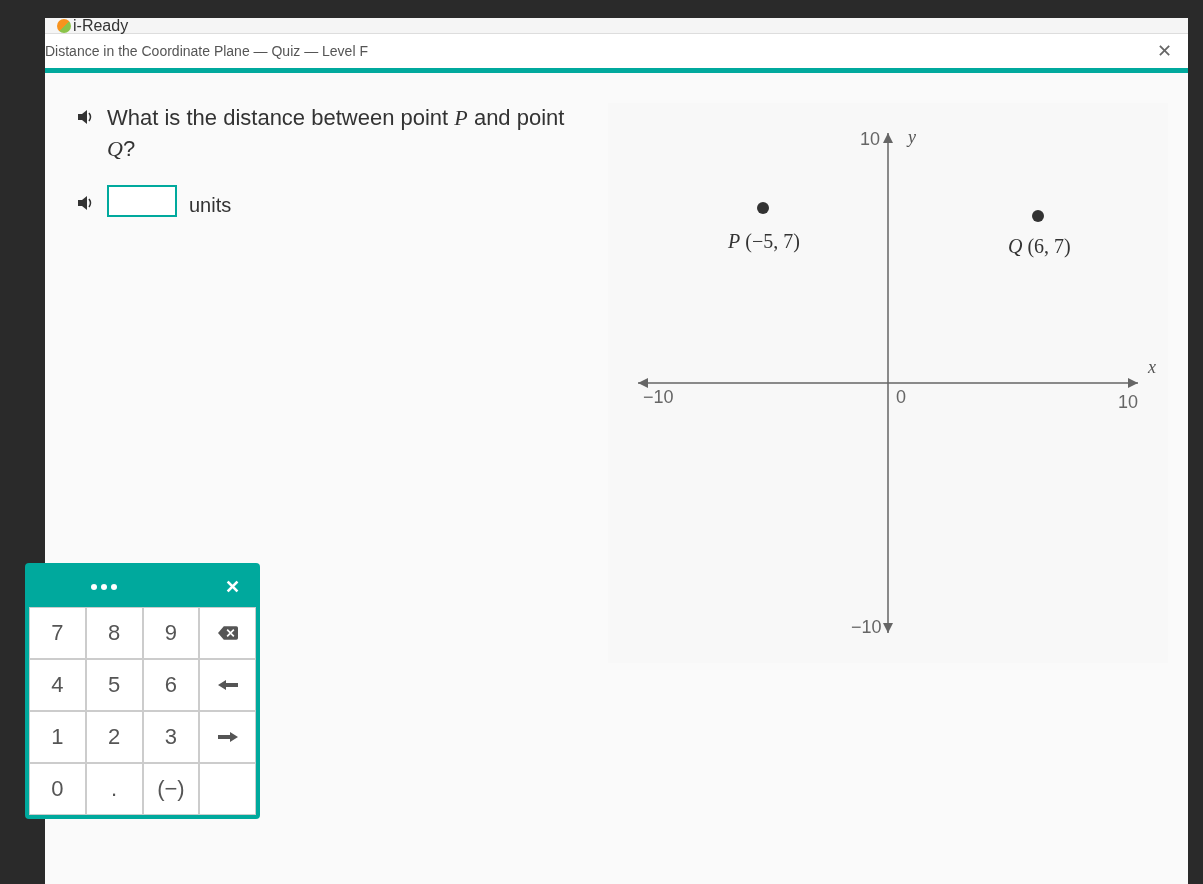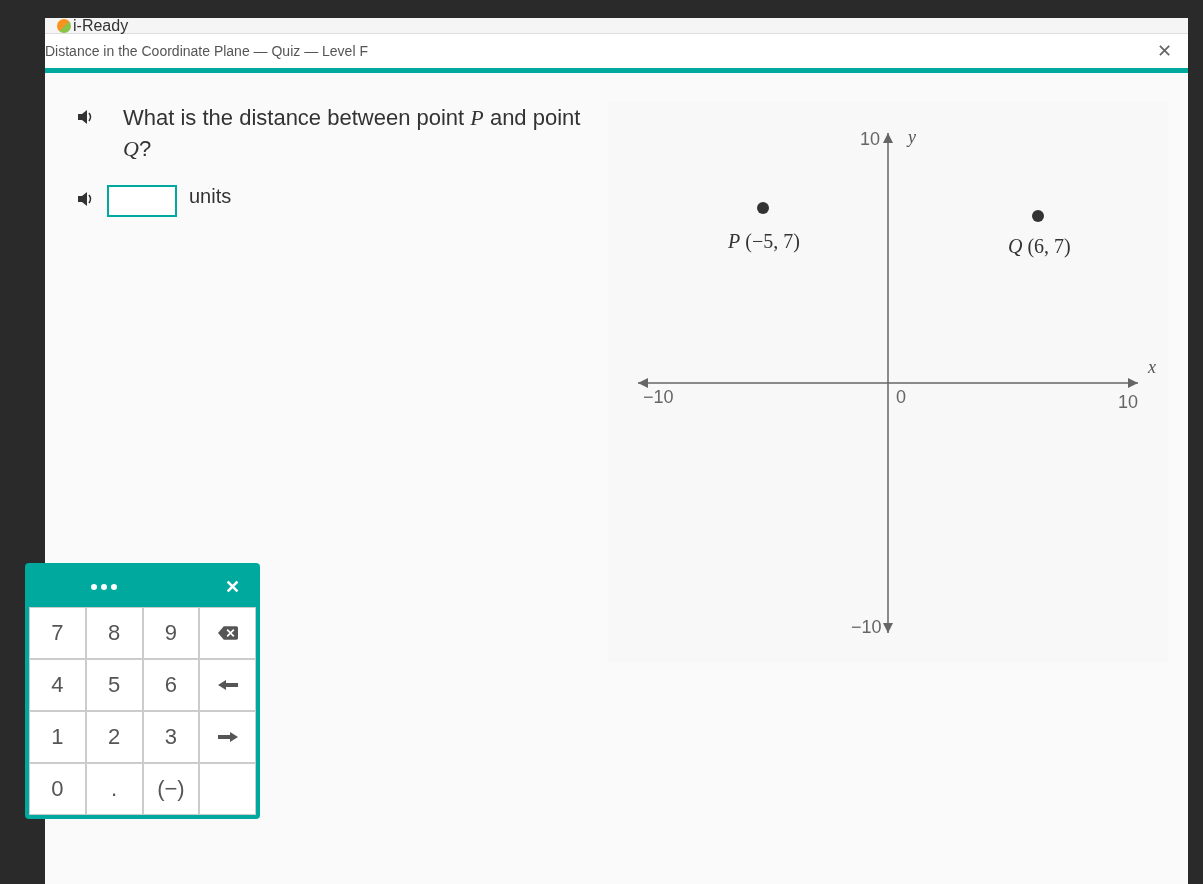--- a/index.html
+++ b/index.html
@@ -87,21 +87,21 @@
     
     .question-area {
       flex: 1;
       padding-right: 20px;
       padding-left: 10px;
     }
     
     .question-row {
       display: flex;
       align-items: flex-start;
-      gap: 28px;
+      gap: 12px;
       margin-bottom: 20px;
     }
     
     .speaker-icon {
       margin-top: 4px;
       flex-shrink: 0;
     }
     
     .question-text {
       font-size: 22px;
@@ -111,21 +111,21 @@
     }
     
     .question-text em {
       font-style: italic;
       font-family: 'Times New Roman', serif;
       font-weight: normal;
     }
     
     .answer-row {
       display: flex;
-      align-items: flex-start;
+      align-items: flex-end;
       gap: 12px;
       margin-left: 0px;
       margin-top: 20px;
     }
     
     .answer-input {
       width: 70px;
       height: 32px;
       border: 2px solid #00a99d;
       background: white;

